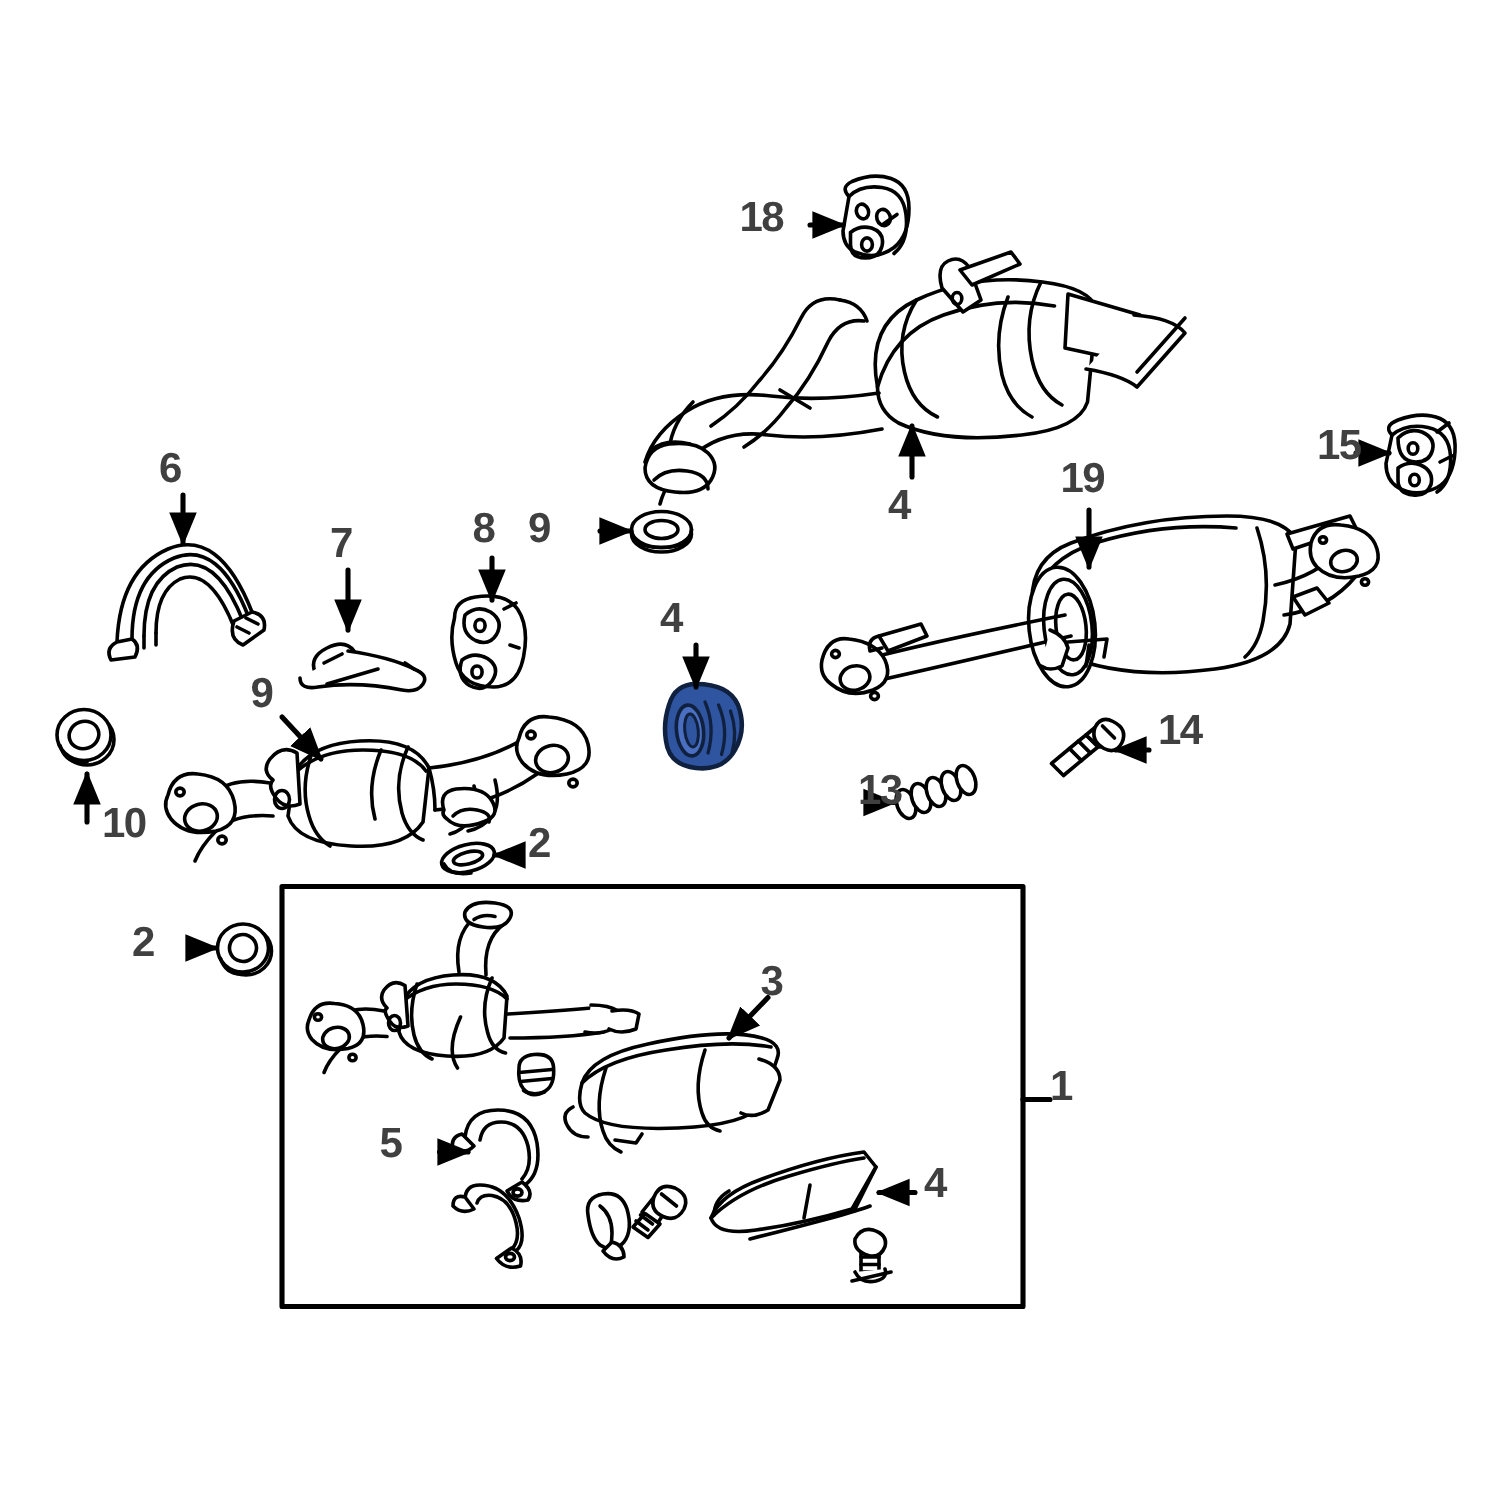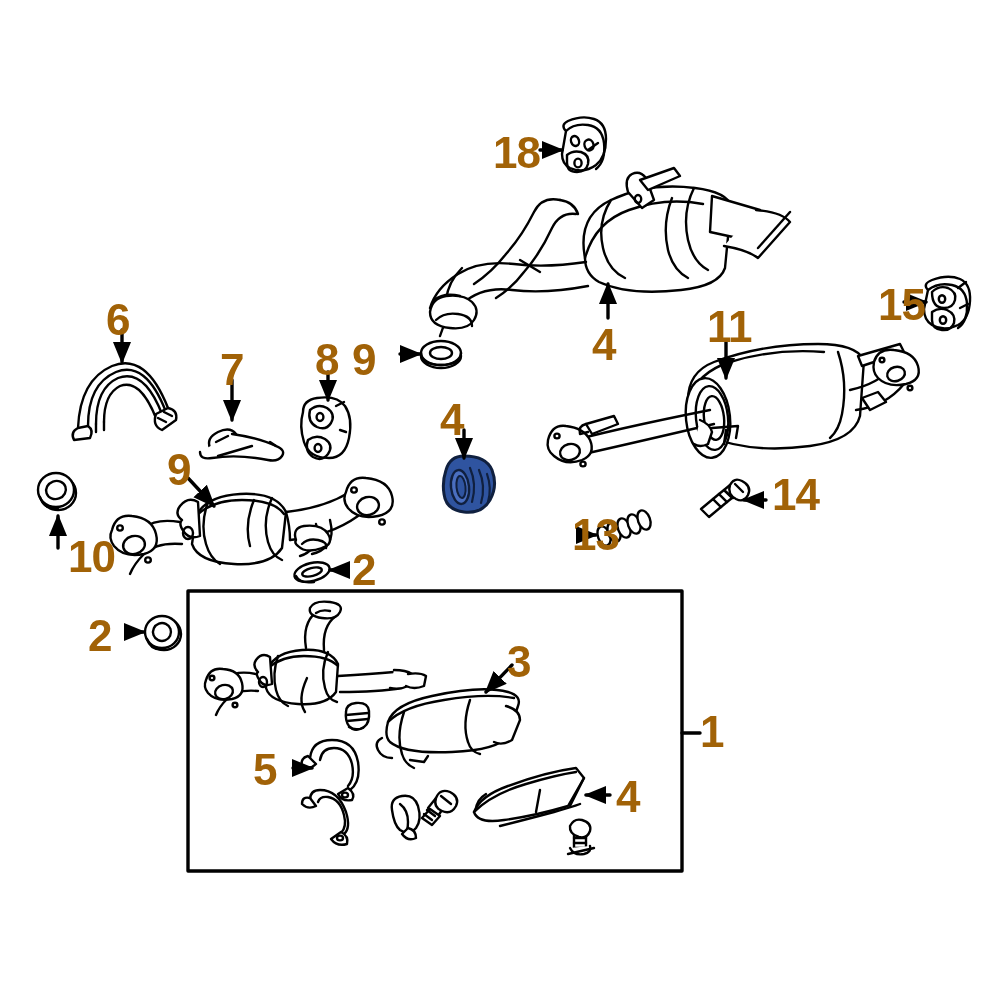--- a/index.html
+++ b/index.html
@@ -3,23 +3,23 @@
 <meta charset="utf-8">
 <style>
   html,body{margin:0;padding:0;background:#fff;}
   body{width:1000px;height:1000px;overflow:hidden;
        font-family:"Liberation Sans",sans-serif;}
   #stage{position:relative;width:1000px;height:1000px;background:#ffffff;}
   #diagram{position:absolute;left:0;top:0;width:1000px;height:1000px;}
   .calloutnum{
     position:absolute;
     font-family:"Liberation Sans",sans-serif;
-    font-size:44px;
+    font-size:28px;
     font-weight:700;
-    color:#a16207;
+    color:#404040;
     line-height:1;
     white-space:nowrap;
     letter-spacing:-1px;
   }
 </style>
 </head>
 <body>
 
 <div id="stage">
 
@@ -373,21 +373,21 @@
   <div class="calloutnum" style="left:352px;top:548px;">2</div>
   <div class="calloutnum" style="left:88px;top:614px;">2</div>
   <div class="calloutnum" style="left:507px;top:640px;">3</div>
   <div class="calloutnum" style="left:616px;top:775px;">4</div>
   <div class="calloutnum" style="left:253px;top:748px;">5</div>
   <div class="calloutnum" style="left:106px;top:298px;">6</div>
   <div class="calloutnum" style="left:220px;top:348px;">7</div>
   <div class="calloutnum" style="left:315px;top:338px;">8</div>
   <div class="calloutnum" style="left:167px;top:448px;">9</div>
   <div class="calloutnum" style="left:38px;top:535px;margin-left:30px;">10</div>
-  <div class="calloutnum" style="left:707px;top:305px;">11</div>
+  <div class="calloutnum" style="left:707px;top:305px;">19</div>
   <div class="calloutnum" style="left:440px;top:398px;">4</div>
   <div class="calloutnum" style="left:528px;top:513px;margin-left:44px;">13</div>
   <div class="calloutnum" style="left:772px;top:473px;">14</div>
   <div class="calloutnum" style="left:857px;top:283px;margin-left:21px;">15</div>
   <div class="calloutnum" style="left:592px;top:323px;">4</div>
   <div class="calloutnum" style="left:352px;top:338px;">9</div>
   <div class="calloutnum" style="left:493px;top:131px;">18</div>
 
 </div>
 

